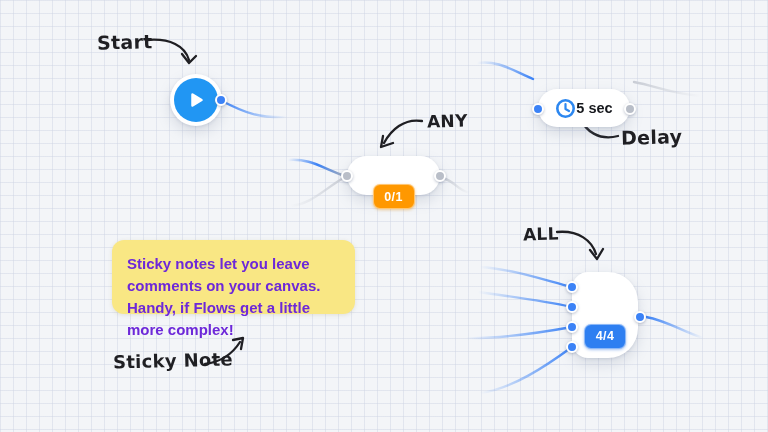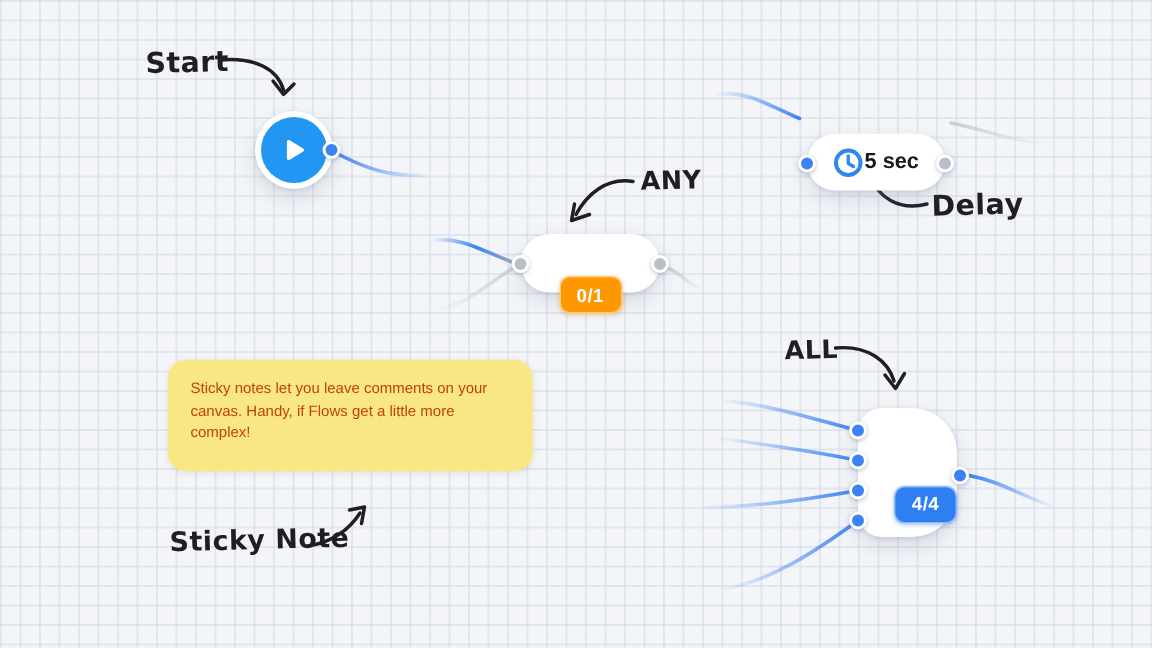--- a/index.html
+++ b/index.html
@@ -45,29 +45,29 @@
   #start-inner{width:44px;height:44px;border-radius:50%;background:#2196f3;
     display:flex;align-items:center;justify-content:center;}
   
   #delay-node{left:538px;top:61px;width:92px;height:38px;gap:0;margin-top:28px;}
   #delay-text{font-weight:600;font-size:14.5px;color:#16181d;}
   
   #any-node{left:347px;top:156px;width:93px;height:39px;}
   
   #all-node{left:572px;top:272px;width:66px;height:86px;
     border-radius:16px 30px 30px 16px;
-    display:flex;align-items:center;justify-content:flex-end;}
+    display:flex;align-items:center;justify-content:center;}
   
   #sticky-note{
     position:absolute;left:112px;top:240px;width:243px;height:74px;
     background:#f9e784;border-radius:12px;box-sizing:border-box;
     padding:13px 15px;box-shadow:0 1px 4px rgba(120,110,40,.15);
   }
   #sticky-text{
-    margin:0;font-size:10px;line-height:1.47;color:#c2410c;width:218px;
+    margin:0;font-size:15px;line-height:1.47;color:#6d28d9;width:218px;font-weight:bold;
   }
 </style>
 </head>
 <body>
 
 <svg id="wires" viewBox="0 0 768 432" xmlns="http://www.w3.org/2000/svg">
   <defs>
     <linearGradient id="gStartOut" gradientUnits="userSpaceOnUse" x1="222" y1="100" x2="287" y2="117">
       <stop offset="0" stop-color="#3b82f6"></stop>
         <stop offset="1" stop-color="#3b82f6" stop-opacity="0"></stop>

